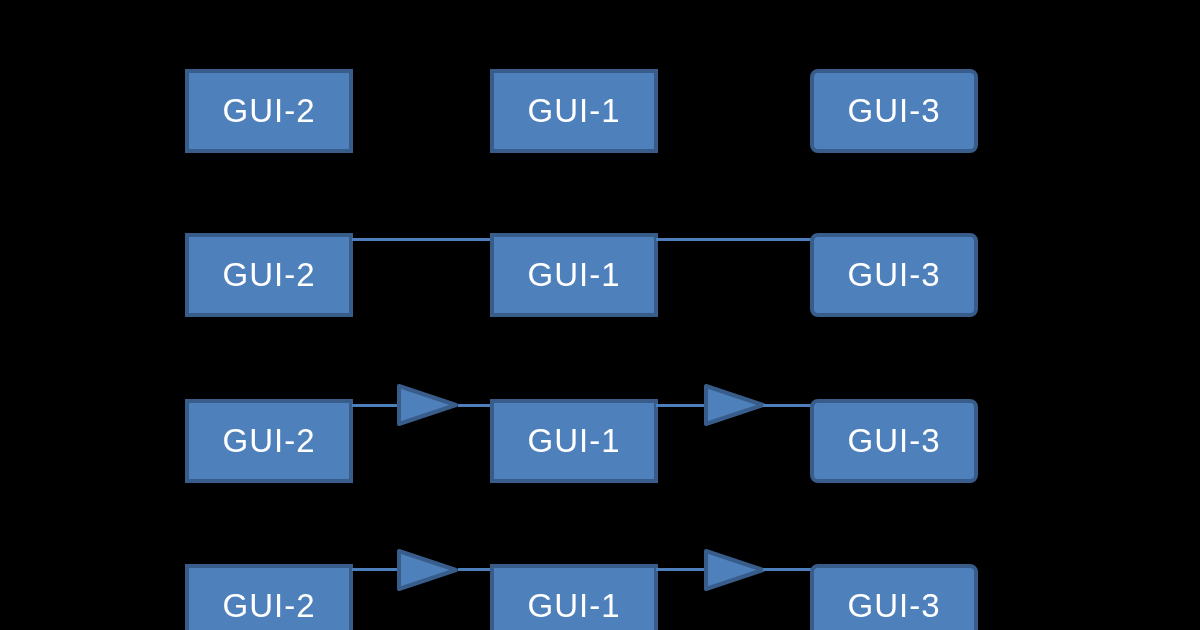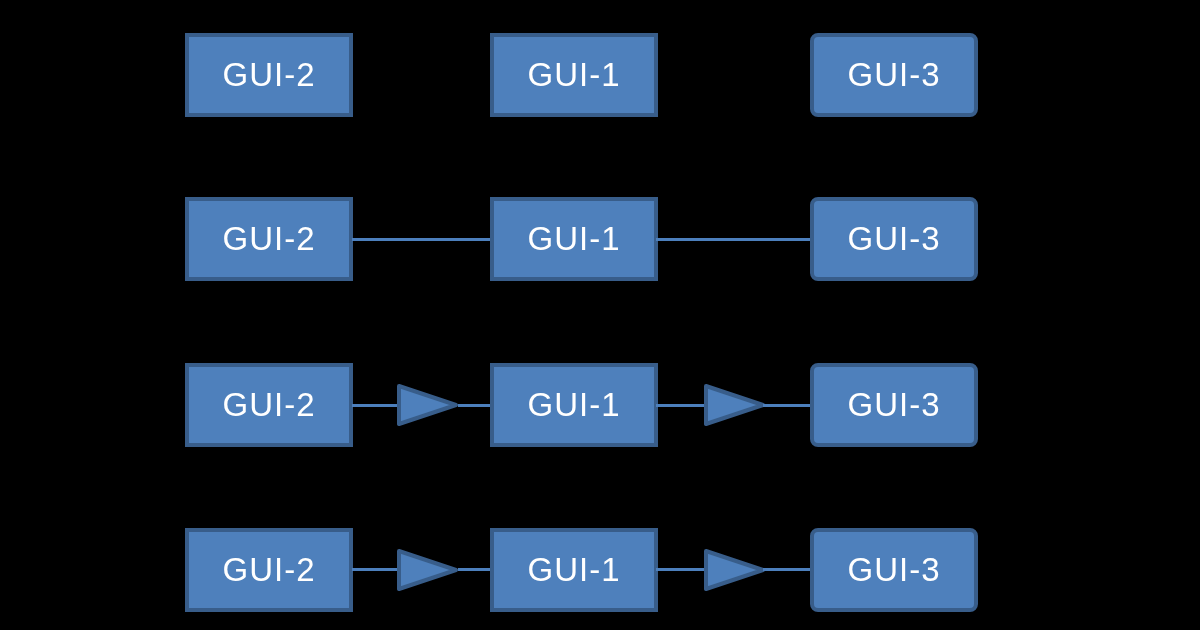--- a/index.html
+++ b/index.html
@@ -18,20 +18,21 @@
     box-sizing: border-box;
     background: #4E80BC;
     border: 4px solid #385D8A;
     display: flex;
     align-items: center;
     justify-content: center;
     color: #FFFFFF;
     font-size: 33px;
     letter-spacing: 1px;
     white-space: nowrap;
+    margin-top: 36px;
   }
   .cline {
     position: absolute;
     height: 3px;
     background: #4C7FBC;
   }
   .tri {
     position: absolute;
     width: 64px;
     height: 44px;

